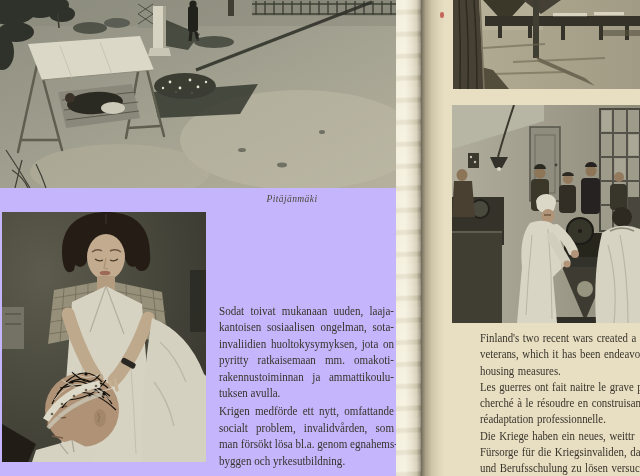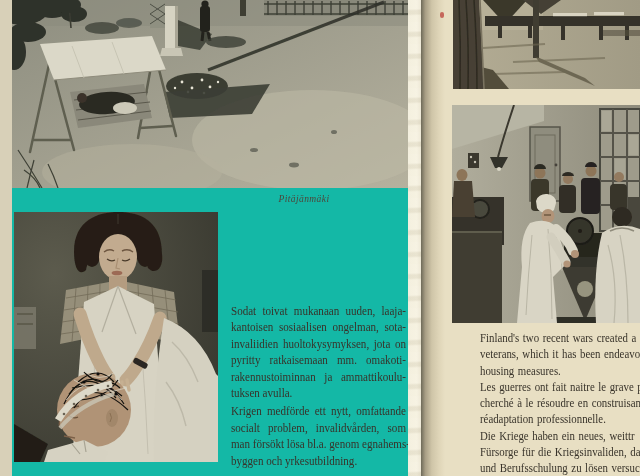--- a/index.html
+++ b/index.html
@@ -1,19 +1,19 @@
 <!DOCTYPE html>
 <html><head>
 <meta charset="utf-8">
 <style>
   html,body{margin:0;padding:0;background:#d8d0b8;}
   #spread{position:relative;width:640px;height:476px;overflow:hidden;
           font-family:"Liberation Serif","DejaVu Serif",serif;}
   
-  .page-left{position:absolute;left:12px;top:0;width:473px;height:476px;background:#14b8a6;}
+  .page-left{position:absolute;left:0;top:0;width:473px;height:476px;background:#c4b5fd;}
   .page-right{position:absolute;left:421px;top:0;width:219px;height:476px;
               background:linear-gradient(90deg,#ddd3b6 0,#e6ddc0 18%,#e9e0c4 45%,#e7decl 100%);
               background-color:#e8dfc3;}
   
   .edge-left{position:absolute;left:396px;top:0;width:25px;height:476px;
     background:linear-gradient(90deg,#f2edd9 0,#f5f0dd 35%,#e6dfc9 62%,#d2cab2 82%,#a49c86 94%,#7a7463 100%);}
   .edge-left:after{content:"";position:absolute;inset:0;opacity:.5;
     background:repeating-linear-gradient(178deg,rgba(255,255,255,.35) 0 9px,rgba(140,133,112,.22) 11px 14px,rgba(255,255,255,.25) 16px 22px);}
   .edge-right{position:absolute;left:421px;top:0;width:24px;height:476px;
     background:linear-gradient(90deg,#6e6a59 0,#a89e85 18%,#cfc5a8 45%,#dfd5b8 75%,#e8dfc3 100%);}

